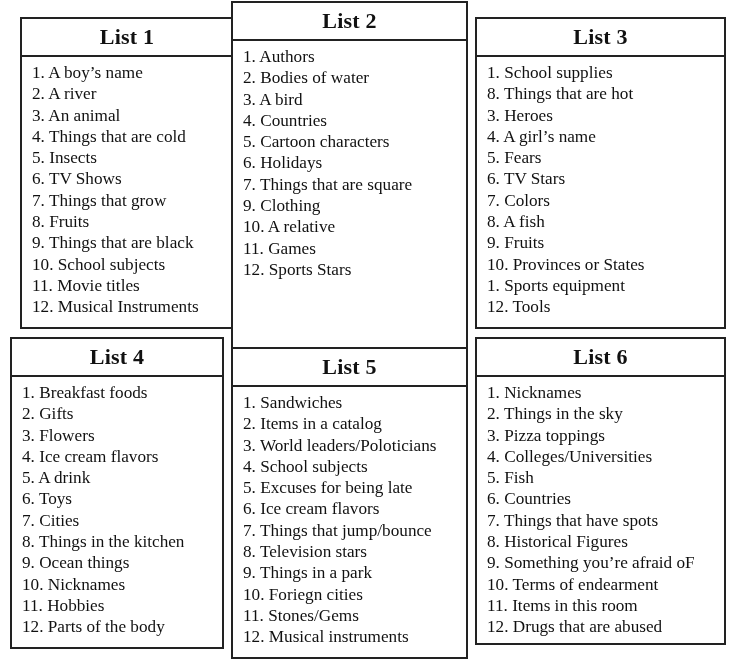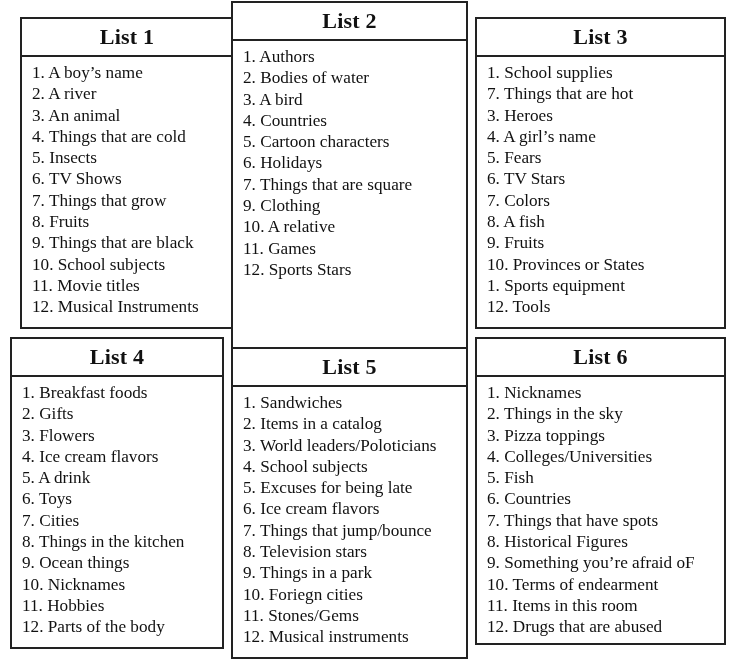--- a/index.html
+++ b/index.html
@@ -46,21 +46,21 @@
         <li>9. Clothing</li>
         <li>10. A relative</li>
         <li>11. Games</li>
         <li>12. Sports Stars</li>
       </ul>
     </div>
     <div class="box" style="left: 475px; top: 17px; width: 251px; height: 312px;">
       <div class="box-head">List 3</div>
       <ul class="box-list">
         <li>1. School supplies</li>
-        <li>7. Things that are hot</li>
+        <li>8. Things that are hot</li>
         <li>3. Heroes</li>
         <li>4. A girl’s name</li>
         <li>5. Fears</li>
         <li>6. TV Stars</li>
         <li>7. Colors</li>
         <li>8. A fish</li>
         <li>9. Fruits</li>
         <li>10. Provinces or States</li>
         <li>1. Sports equipment</li>
         <li>12. Tools</li>

